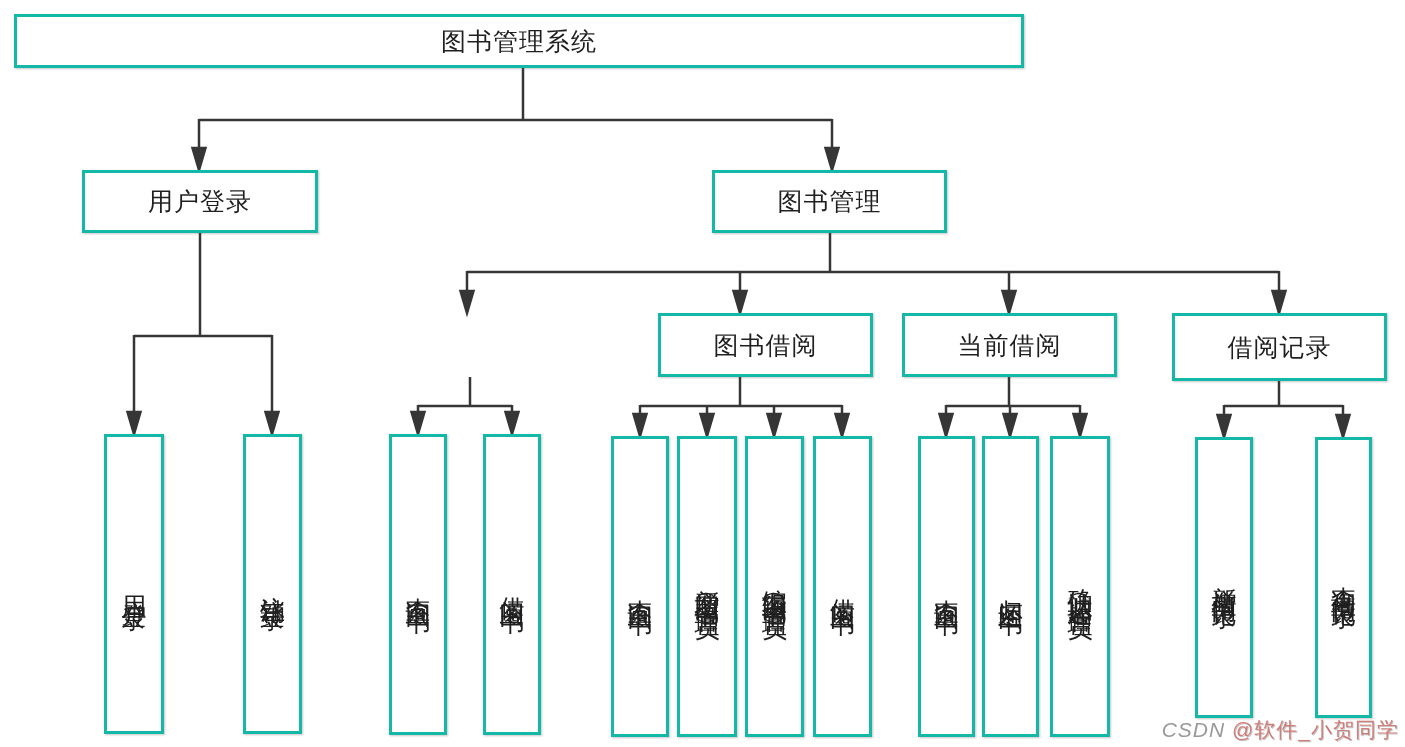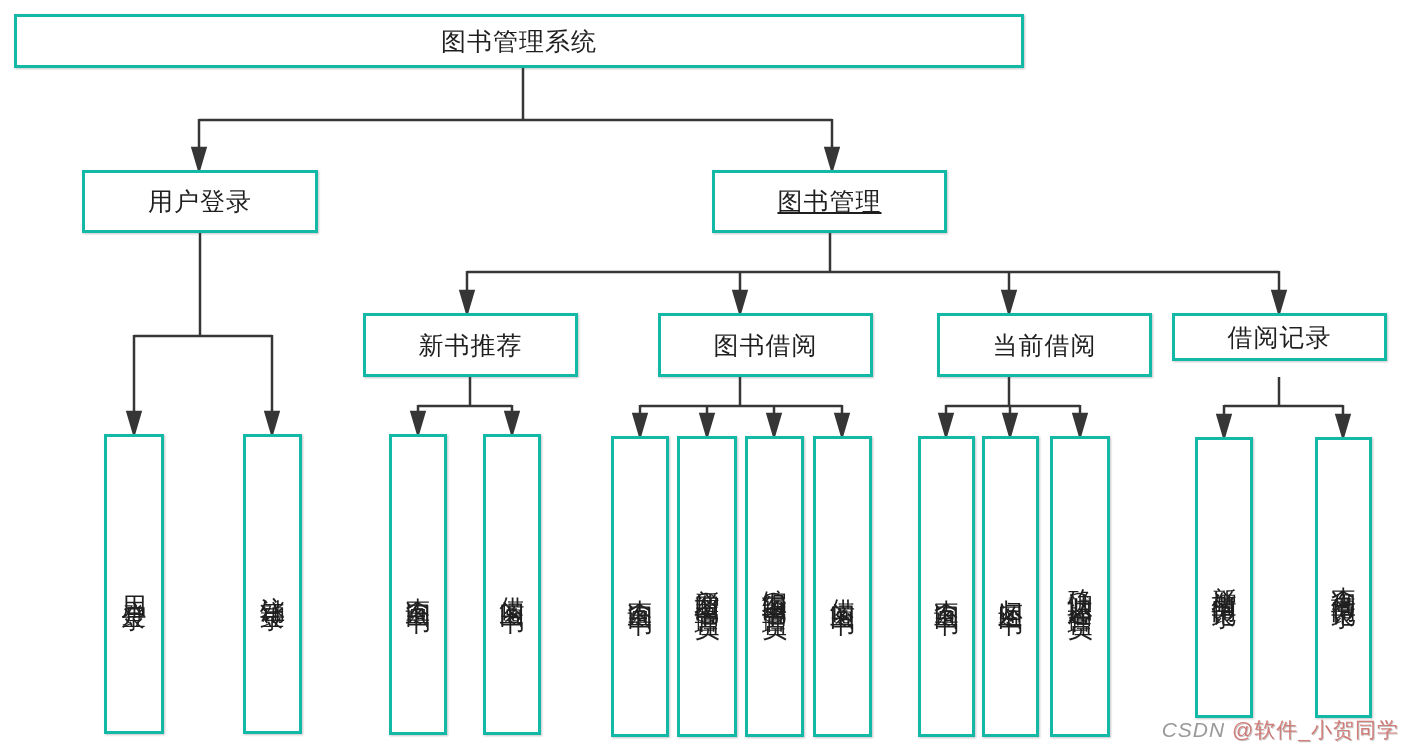--- a/index.html
+++ b/index.html
@@ -16,25 +16,25 @@
     font-size:25px;color:#1f1f1f;
   }
   .hbox{letter-spacing:1px;}
   .vbox{
     writing-mode:vertical-rl;text-orientation:mixed;
     letter-spacing:4px;line-height:1;
   }
   
   .n-root      {left:14px;  top:14px;  width:1010px;height:54px;}
   .n-userlogin {left:82px;  top:170px; width:236px; height:63px;}
-  .n-bookmgmt  {left:712px; top:170px; width:235px; height:63px;text-decoration:underline;}
+  .n-bookmgmt  {left:712px; top:170px; width:235px; height:63px;}
   .n-newrec    {left:363px; top:313px; width:215px; height:64px;}
   .n-borrow    {left:658px; top:313px; width:215px; height:64px;}
-  .n-current   {left:902px; top:313px; width:215px; height:64px;margin-left:35px;}
-  .n-records   {left:1172px;top:313px; width:215px; height:48px;}
+  .n-current   {left:902px; top:313px; width:215px; height:64px;}
+  .n-records   {left:1172px;top:313px; width:215px; height:68px;}
   
   .n-login-l   {left:104px; top:434px; width:60px; height:300px;}
   .n-logout-l  {left:243px; top:434px; width:59px; height:300px;}
   .n-rec-q     {left:389px; top:434px; width:58px; height:301px;}
   .n-rec-b     {left:483px; top:434px; width:58px; height:301px;}
   .n-bor-q     {left:611px; top:436px; width:58px; height:301px;}
   .n-bor-add   {left:677px; top:436px; width:60px; height:301px;}
   .n-bor-edit  {left:745px; top:436px; width:59px; height:301px;}
   .n-bor-b     {left:813px; top:436px; width:59px; height:301px;}
   .n-cur-q     {left:918px; top:436px; width:57px; height:301px;}
@@ -137,23 +137,20 @@
     <span>图书管理系统</span>
   </div>
 
   <div class="node hbox n-userlogin">
     <span>用户登录</span>
   </div>
   <div class="node hbox n-bookmgmt">
     <span>图书管理</span>
   </div>
 
-  <div class="node hbox n-newrec">
-    <span>新书推荐</span>
-  </div>
   <div class="node hbox n-borrow">
     <span>图书借阅</span>
   </div>
   <div class="node hbox n-current">
     <span>当前借阅</span>
   </div>
   <div class="node hbox n-records">
     <span>借阅记录</span>
   </div>
 

